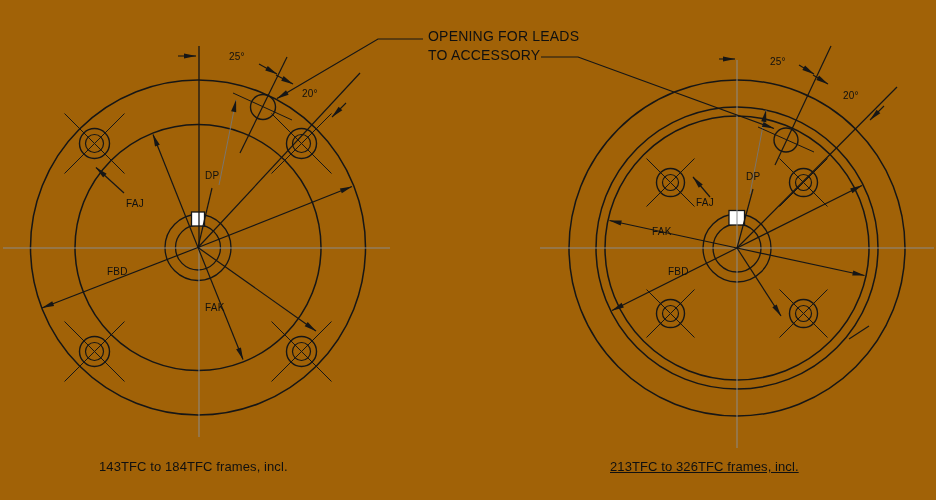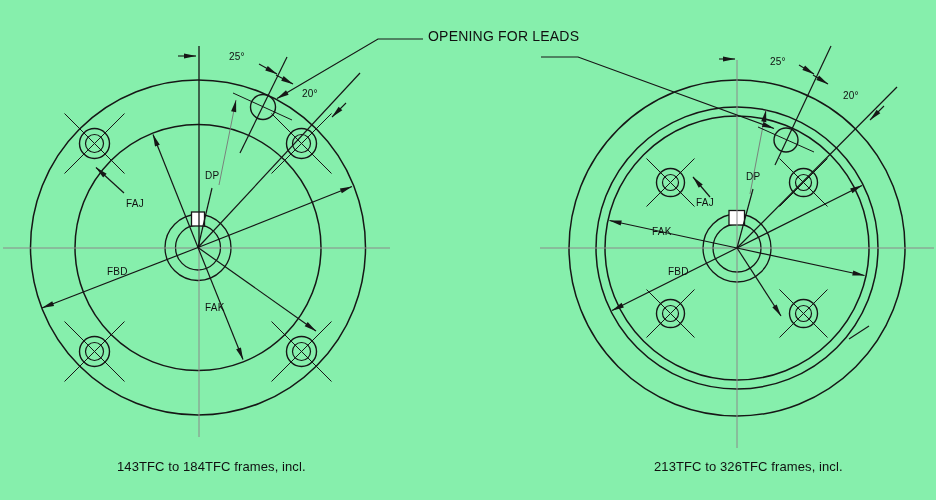--- a/index.html
+++ b/index.html
@@ -1,17 +1,17 @@
 <!DOCTYPE html>
 <html><head>
 <meta charset="utf-8">
 <style>
   html,body{margin:0;padding:0;background:#ffffff;}
   .stage{
-    position:relative;width:936px;height:500px;background:#86efac;overflow:hidden;
+    position:relative;width:936px;height:500px;background:#a16207;overflow:hidden;
     font-family:"Liberation Sans", sans-serif;
   }
   .stage svg{position:absolute;left:0;top:0;}
   .lbl{
     position:absolute;font-size:10px;line-height:15px;color:#101010;
     white-space:nowrap;letter-spacing:0.2px;
   }
   .callout{font-size:14px;line-height:19px;letter-spacing:0.2px;}
   .caption{font-size:13px;letter-spacing:0.1px;}
 </style>
@@ -167,30 +167,31 @@
       <line x1="849" y1="339" x2="869" y2="326" stroke-width="1.1"></line>
     </g>
 
     <g stroke="#161616" fill="none" stroke-width="1.2">
       <polyline points="423,39 378,39 277,98.5" marker-end="url(#ah)"></polyline>
       <polyline points="541,57 578,57 774,128.5" marker-end="url(#ah)"></polyline>
     </g>
   </svg>
 
   <div class="lbl callout" style="left:428px;top:27px;">OPENING FOR LEADS</div>
+  <div class="lbl callout" style="left:428px;top:46px;">TO ACCESSORY</div>
 
   <div class="lbl" style="left:229px;top:49px;">25°</div>
   <div class="lbl" style="left:302px;top:86px;">20°</div>
   <div class="lbl" style="left:205px;top:168px;">DP</div>
   <div class="lbl" style="left:126px;top:196px;">FAJ</div>
   <div class="lbl" style="left:107px;top:264px;">FBD</div>
   <div class="lbl" style="left:205px;top:300px;">FAK</div>
-  <div class="lbl caption" style="left:99px;top:459px;margin-left:18px;">143TFC to 184TFC frames, incl.</div>
+  <div class="lbl caption" style="left:99px;top:459px;">143TFC to 184TFC frames, incl.</div>
 
   <div class="lbl" style="left:770px;top:54px;">25°</div>
   <div class="lbl" style="left:843px;top:88px;">20°</div>
   <div class="lbl" style="left:746px;top:169px;">DP</div>
   <div class="lbl" style="left:696px;top:195px;">FAJ</div>
   <div class="lbl" style="left:652px;top:224px;">FAK</div>
   <div class="lbl" style="left:668px;top:264px;">FBD</div>
-  <div class="lbl caption" style="left:654px;top:459px;">213TFC to 326TFC frames, incl.</div>
+  <div class="lbl caption" style="left:610px;top:459px;text-decoration:underline;">213TFC to 326TFC frames, incl.</div>
 
 </div>
 
 </body></html>

